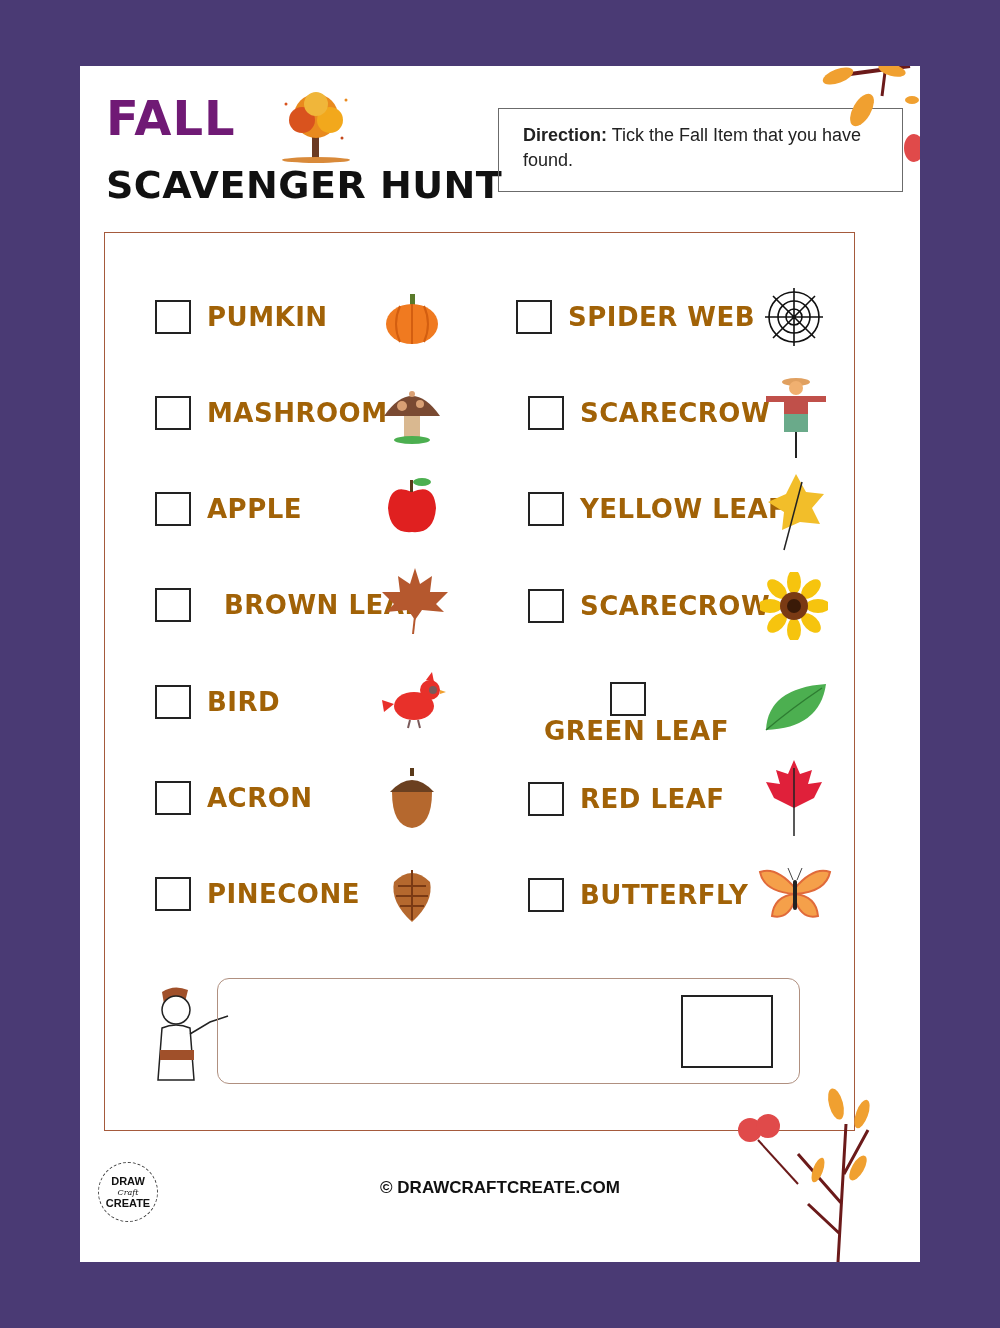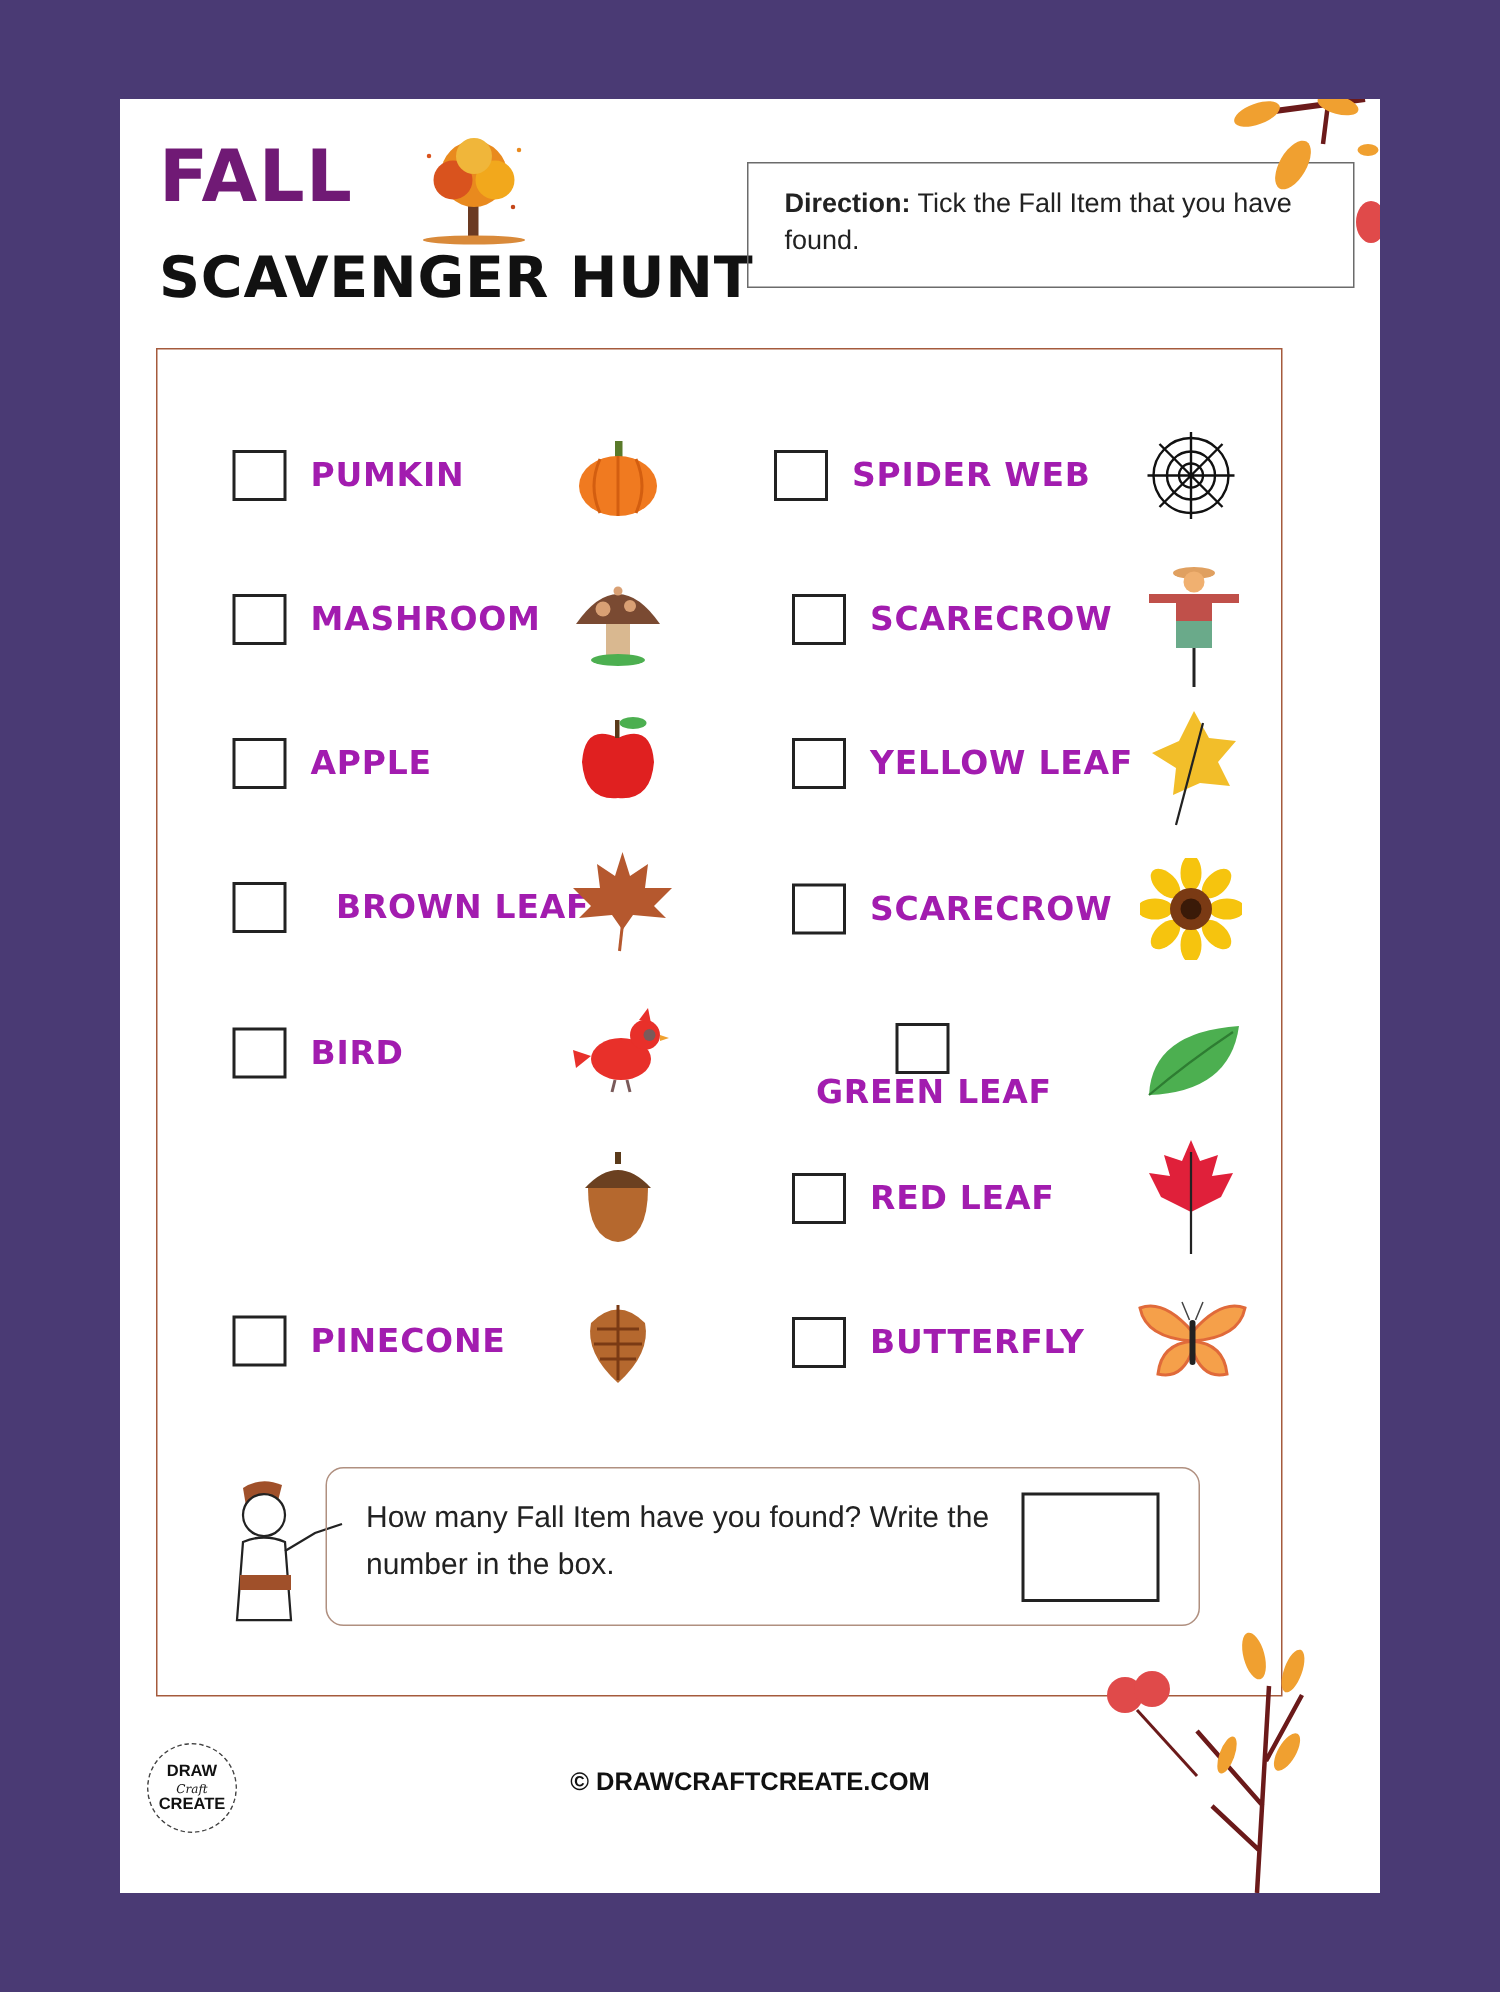--- a/index.html
+++ b/index.html
@@ -71,22 +71,22 @@
   .checkbox {
     width: 36px; height: 34px;
     border: 2px solid #222;
     background: #fff;
     flex-shrink: 0;
   }
   .item-label {
     margin-left: 16px;
     font-family: "DejaVu Sans", sans-serif;
     font-weight: bold;
-    font-size: 22px;
-    color: #a21caf;
+    font-size: 26px;
+    color: #a16207;
     letter-spacing: 0.5px;
     white-space: nowrap;
   }
   .pic {
     position: absolute;
     width: 64px; height: 64px;
   }
   .bottom-box {
     position: absolute;
     left: 137px; top: 912px;
@@ -217,20 +217,24 @@
   <svg class="pic" style="left:300px;top:602px;width:68px;" viewBox="0 0 68 64">
     <ellipse cx="34" cy="38" rx="20" ry="14" fill="#e8302a"></ellipse>
     <circle cx="50" cy="22" r="10" fill="#e8302a"></circle>
     <path d="M46 12 L52 4 L54 14 Z" fill="#e8302a"></path>
     <circle cx="53" cy="22" r="4" fill="#7a5a5a"></circle>
     <path d="M60 22 L66 24 L60 26 Z" fill="#f0a030"></path>
     <path d="M14 36 L2 32 L4 44 Z" fill="#e8302a"></path>
     <path d="M30 52 L28 60 M38 52 L40 60" stroke="#7a5a5a" stroke-width="2"></path>
   </svg>
 
+  <div class="item" style="left:75px;top:712px;">
+    <div class="checkbox"></div>
+    <span class="item-label">ACRON</span>
+  </div>
   <svg class="pic" style="left:300px;top:700px;" viewBox="0 0 64 64">
     <rect x="30" y="2" width="4" height="8" fill="#5a3a1a"></rect>
     <path d="M10 26 Q32 2 54 26 Z" fill="#6b4020"></path>
     <path d="M12 26 Q12 60 32 62 Q52 60 52 26 Z" fill="#b5682e"></path>
   </svg>
 
   <div class="item" style="left:75px;top:808px;">
     <div class="checkbox"></div>
     <span class="item-label">PINECONE</span>
   </div>
@@ -325,21 +329,20 @@
   </svg>
 
   <svg class="kid" viewBox="0 0 86 106">
     <path d="M18 8 Q30 0 44 6 L40 22 L20 20 Z" fill="#a0502a"></path>
     <circle cx="32" cy="26" r="14" fill="#fff" stroke="#222" stroke-width="1.5"></circle>
     <path d="M18 44 Q32 38 46 44 L50 96 L14 96 Z" fill="#fff" stroke="#222" stroke-width="1.5"></path>
     <rect x="16" y="66" width="34" height="10" fill="#a0502a"></rect>
     <path d="M46 50 L66 38 L84 32" stroke="#222" stroke-width="1.5" fill="none"></path>
   </svg>
   <div class="bottom-box">
-    <div class="bottom-text">How many Fall Item have you found? Write the number in the box.</div>
     <div class="answer-box"></div>
   </div>
 
   <div class="logo">
     <span>DRAW</span>
     <span class="mid">Craft</span>
     <span>CREATE</span>
   </div>
   <div class="footer-text">© DRAWCRAFTCREATE.COM</div>
 

